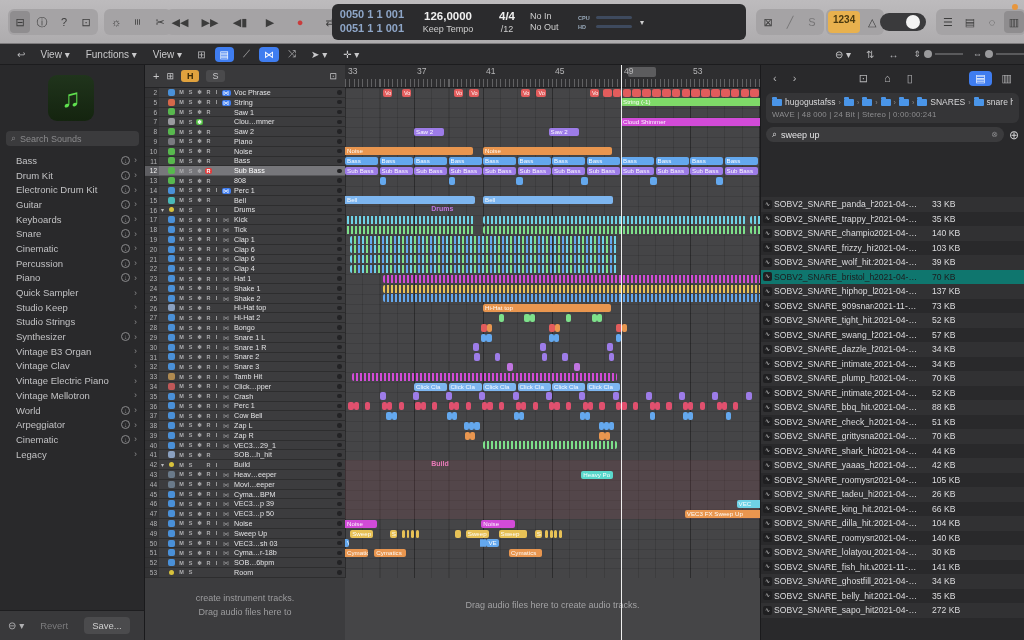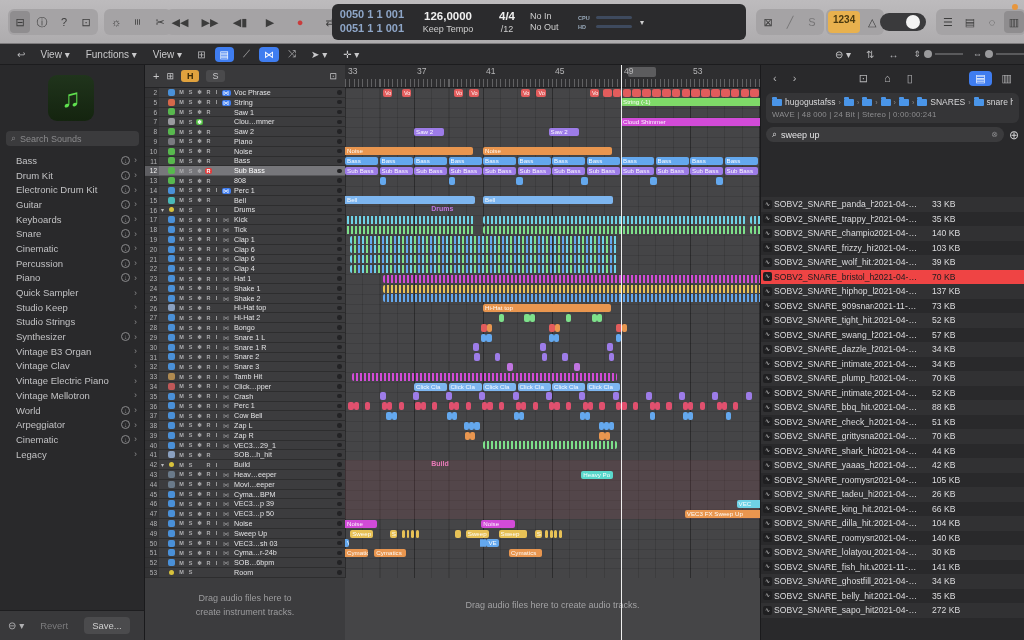--- a/index.html
+++ b/index.html
@@ -112,21 +112,21 @@
   .bsfield{flex:1;height:15px;background:#3b3b3d;border-radius:8px;display:flex;align-items:center;padding:0 6px;gap:4px;color:#e4e4e6;font-size:9px}
   .bsfield .x{margin-left:auto;color:#8a8a8c;font-size:8px}
   .bplus{color:#d0d0d2;font-size:12px}
   .bcols{display:flex;height:15px;align-items:center;border-top:1px solid #1e1e20;border-bottom:1px solid #1e1e20;color:#c4c4c6;font-size:8.5px}
   .bcols .c1{width:113px;padding-left:7px}
   .bcols .c2{width:58px;border-left:1px solid #1e1e20;padding-left:4px}
   .bcols .c3{flex:1;border-left:1px solid #1e1e20;padding-left:4px}
   .files{position:absolute;left:0;top:132px;width:263px;height:448px;overflow:hidden}
   .frow{height:14.5px;display:flex;align-items:center;font-size:8.6px;color:#dcdcde}
   .frow:nth-child(odd){background:#313133}
-  .frow.sel{background:#ef4444;color:#1c1c1e}
+  .frow.sel{background:#0f766e;color:#1c1c1e}
   .fic{width:13px;display:flex;justify-content:center}
   .fic i{width:9px;height:9px;background:#1f1f21;border-radius:2px;color:#cfcfcf;font-size:6px;line-height:9px;text-align:center;font-style:normal}
   .fn{width:100px;white-space:nowrap;overflow:hidden}
   .fd{width:58px;white-space:nowrap;overflow:hidden}
   .fs{flex:1;white-space:nowrap}
   .vline{position:absolute;top:65px;width:1px;height:575px;background:#1a1a1c}
 </style>
 </head>
 <body>
 
@@ -1169,21 +1169,21 @@
       <span class="tchev"></span>
       <span class="ticon">
         <i style="background:#4a90d8;"></i>
       </span>
       <span class="tctl">M</span>
       <span class="tctl">S</span>
       <span class="tctl">❄</span>
       <span class="tctl">R</span>
       <span class="tctl sm">I</span>
       <span class="tloop">⋈</span>
-      <span class="tname">Cyma…r-24b</span>
+      <span class="tname">Cyma…r-18b</span>
       <span class="tdot">
         <i></i>
       </span>
     </div>
     <div class="trow">
       <span class="tnum">52</span>
       <span class="tchev"></span>
       <span class="ticon">
         <i style="background:#4a90d8;"></i>
       </span>
@@ -1210,22 +1210,22 @@
       <span class="tctl"></span>
       <span class="tctl sm"></span>
       <span class="tloop"></span>
       <span class="tname">Room</span>
       <span class="tdot">
         <i></i>
       </span>
     </div>
   </div>
 <div class="tdrag">
+  <div>create instrument tracks.</div>
   <div>Drag audio files here to</div>
-  <div>create instrument tracks.</div>
 </div>
 
 <div class="ruler">
   <div class="rticks"></div>
   <div class="rcycle"></div>
 <span class="rnum" style="left: 3px;">33</span>
     <span class="rnum" style="left: 72px;">37</span>
     <span class="rnum" style="left: 141px;">41</span>
     <span class="rnum" style="left: 210px;">45</span>
     <span class="rnum" style="left: 279px;">49</span>

